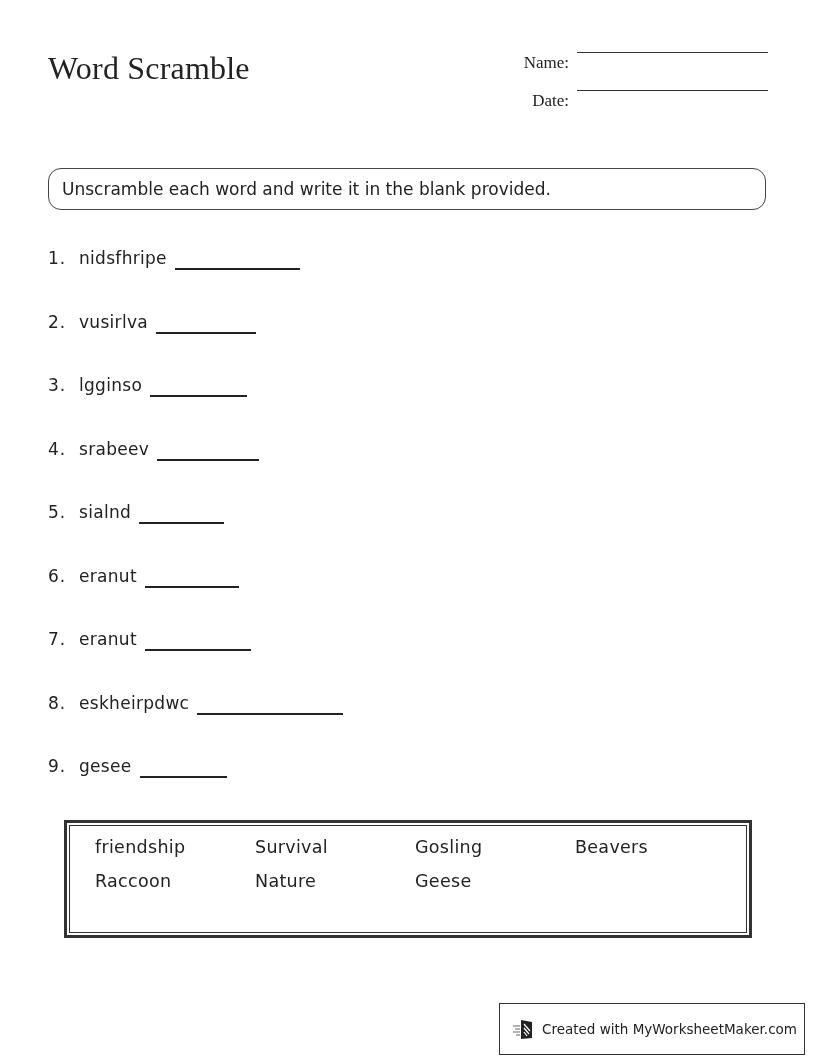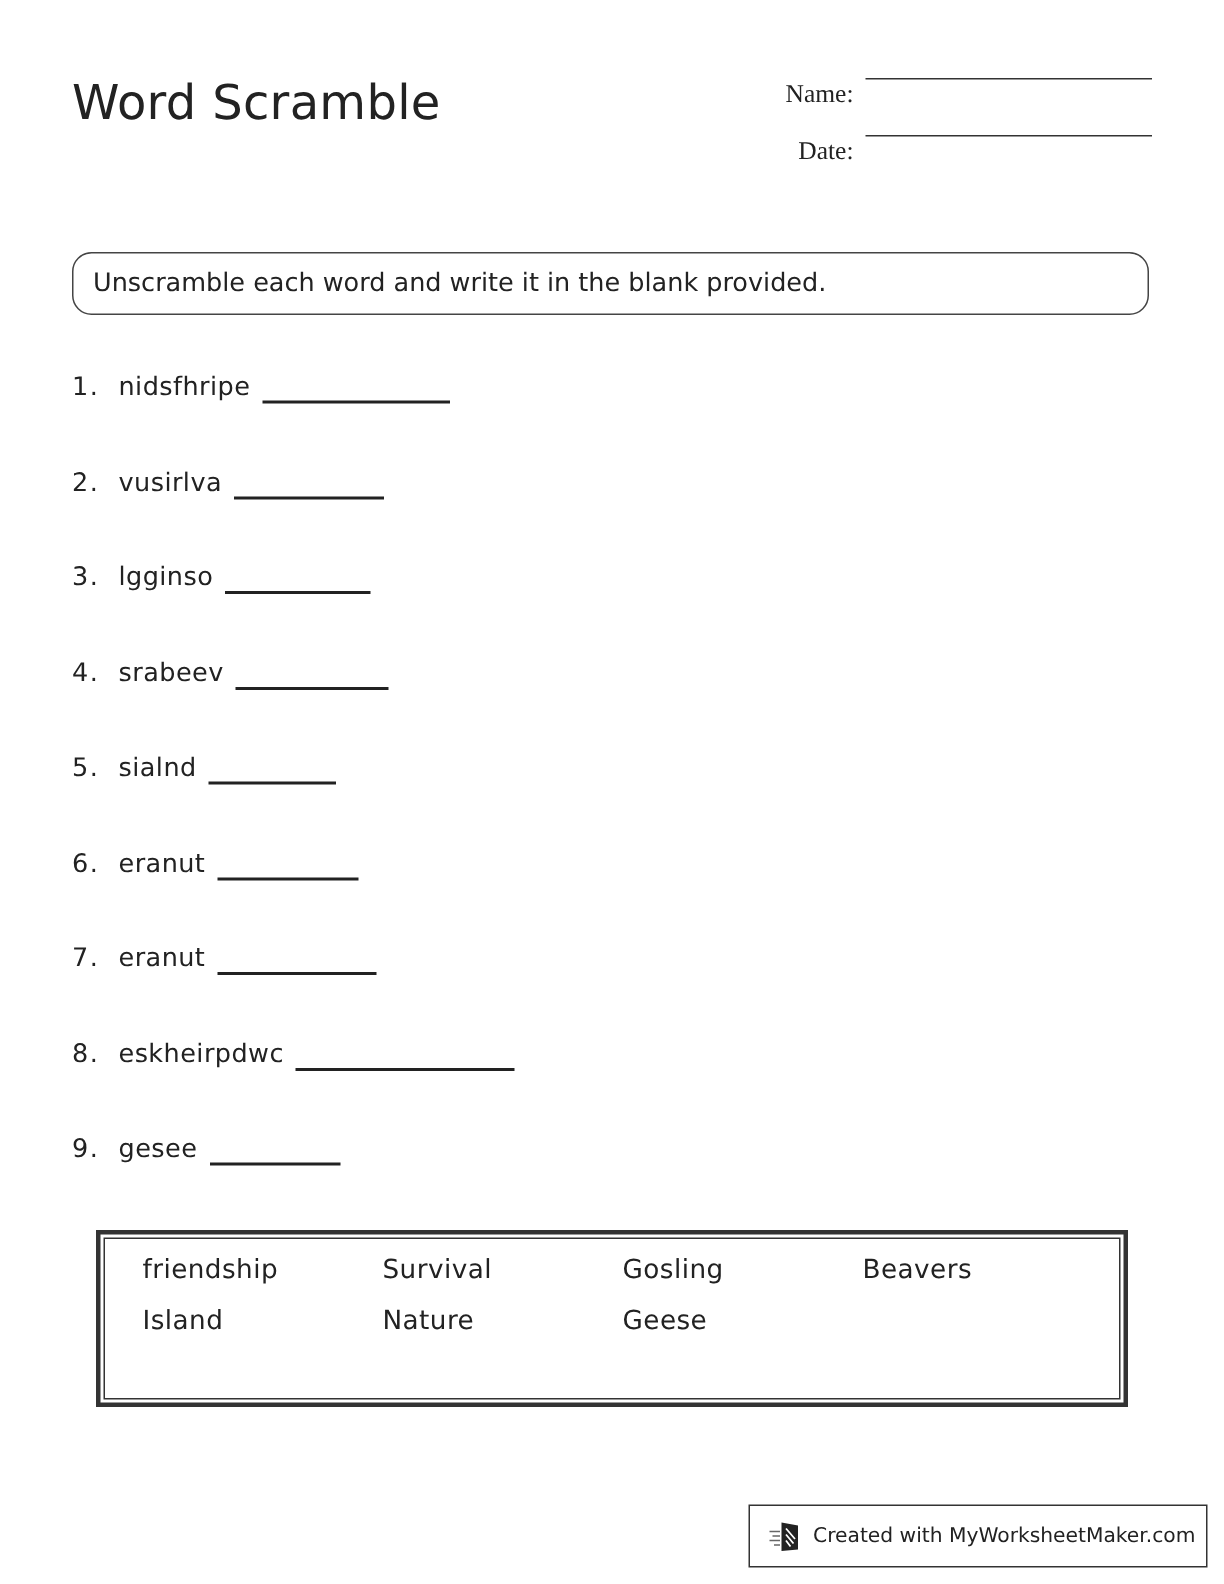--- a/index.html
+++ b/index.html
@@ -18,20 +18,21 @@
     .title {
       position: absolute;
       left: 48px;
       top: 48px;
       font-size: 32px;
       font-weight: normal;
       color: #222222;
       letter-spacing: 0.2px;
       margin: 0;
       line-height: 40px;
+      font-family: Liberation Serif, serif;
     }
     .meta-row {
       position: absolute;
       display: flex;
       align-items: flex-start;
       font-family: "Liberation Serif", serif;
       font-size: 17px;
       color: #222222;
     }
     .meta-row.name { top: 52px; right: 48px; }
@@ -117,21 +118,21 @@
     }
     .bank-word {
       line-height: 22px;
       letter-spacing: 0.3px;
     }
     .footer-badge {
       position: absolute;
       left: 499px;
       top: 1003px;
       width: 306px;
-      height: 42px;
+      height: 52px;
       box-sizing: border-box;
       border: 1.5px solid #333333;
       display: flex;
       align-items: center;
       padding-left: 12px;
       font-size: 13.5px;
       color: #222222;
     }
     .footer-icon {
       width: 24px;
@@ -206,21 +207,21 @@
     <span class="q-blank" style="width: 87px;"></span>
   </li>
 </ol>
 
 <div class="word-bank">
   <div class="word-bank-inner">
     <span class="bank-word">friendship</span>
     <span class="bank-word">Survival</span>
     <span class="bank-word">Gosling</span>
     <span class="bank-word">Beavers</span>
-    <span class="bank-word">Island</span>
+    <span class="bank-word">Raccoon</span>
     <span class="bank-word">Nature</span>
     <span class="bank-word">Geese</span>
   </div>
 </div>
 
 <div class="footer-badge">
   <span class="footer-icon">
     <svg width="24" height="22" viewBox="0 0 24 22" xmlns="http://www.w3.org/2000/svg">
       <line x1="1" y1="8" x2="8" y2="8" stroke="#666" stroke-width="1"></line>
       <line x1="3" y1="11" x2="8" y2="11" stroke="#666" stroke-width="1"></line>

